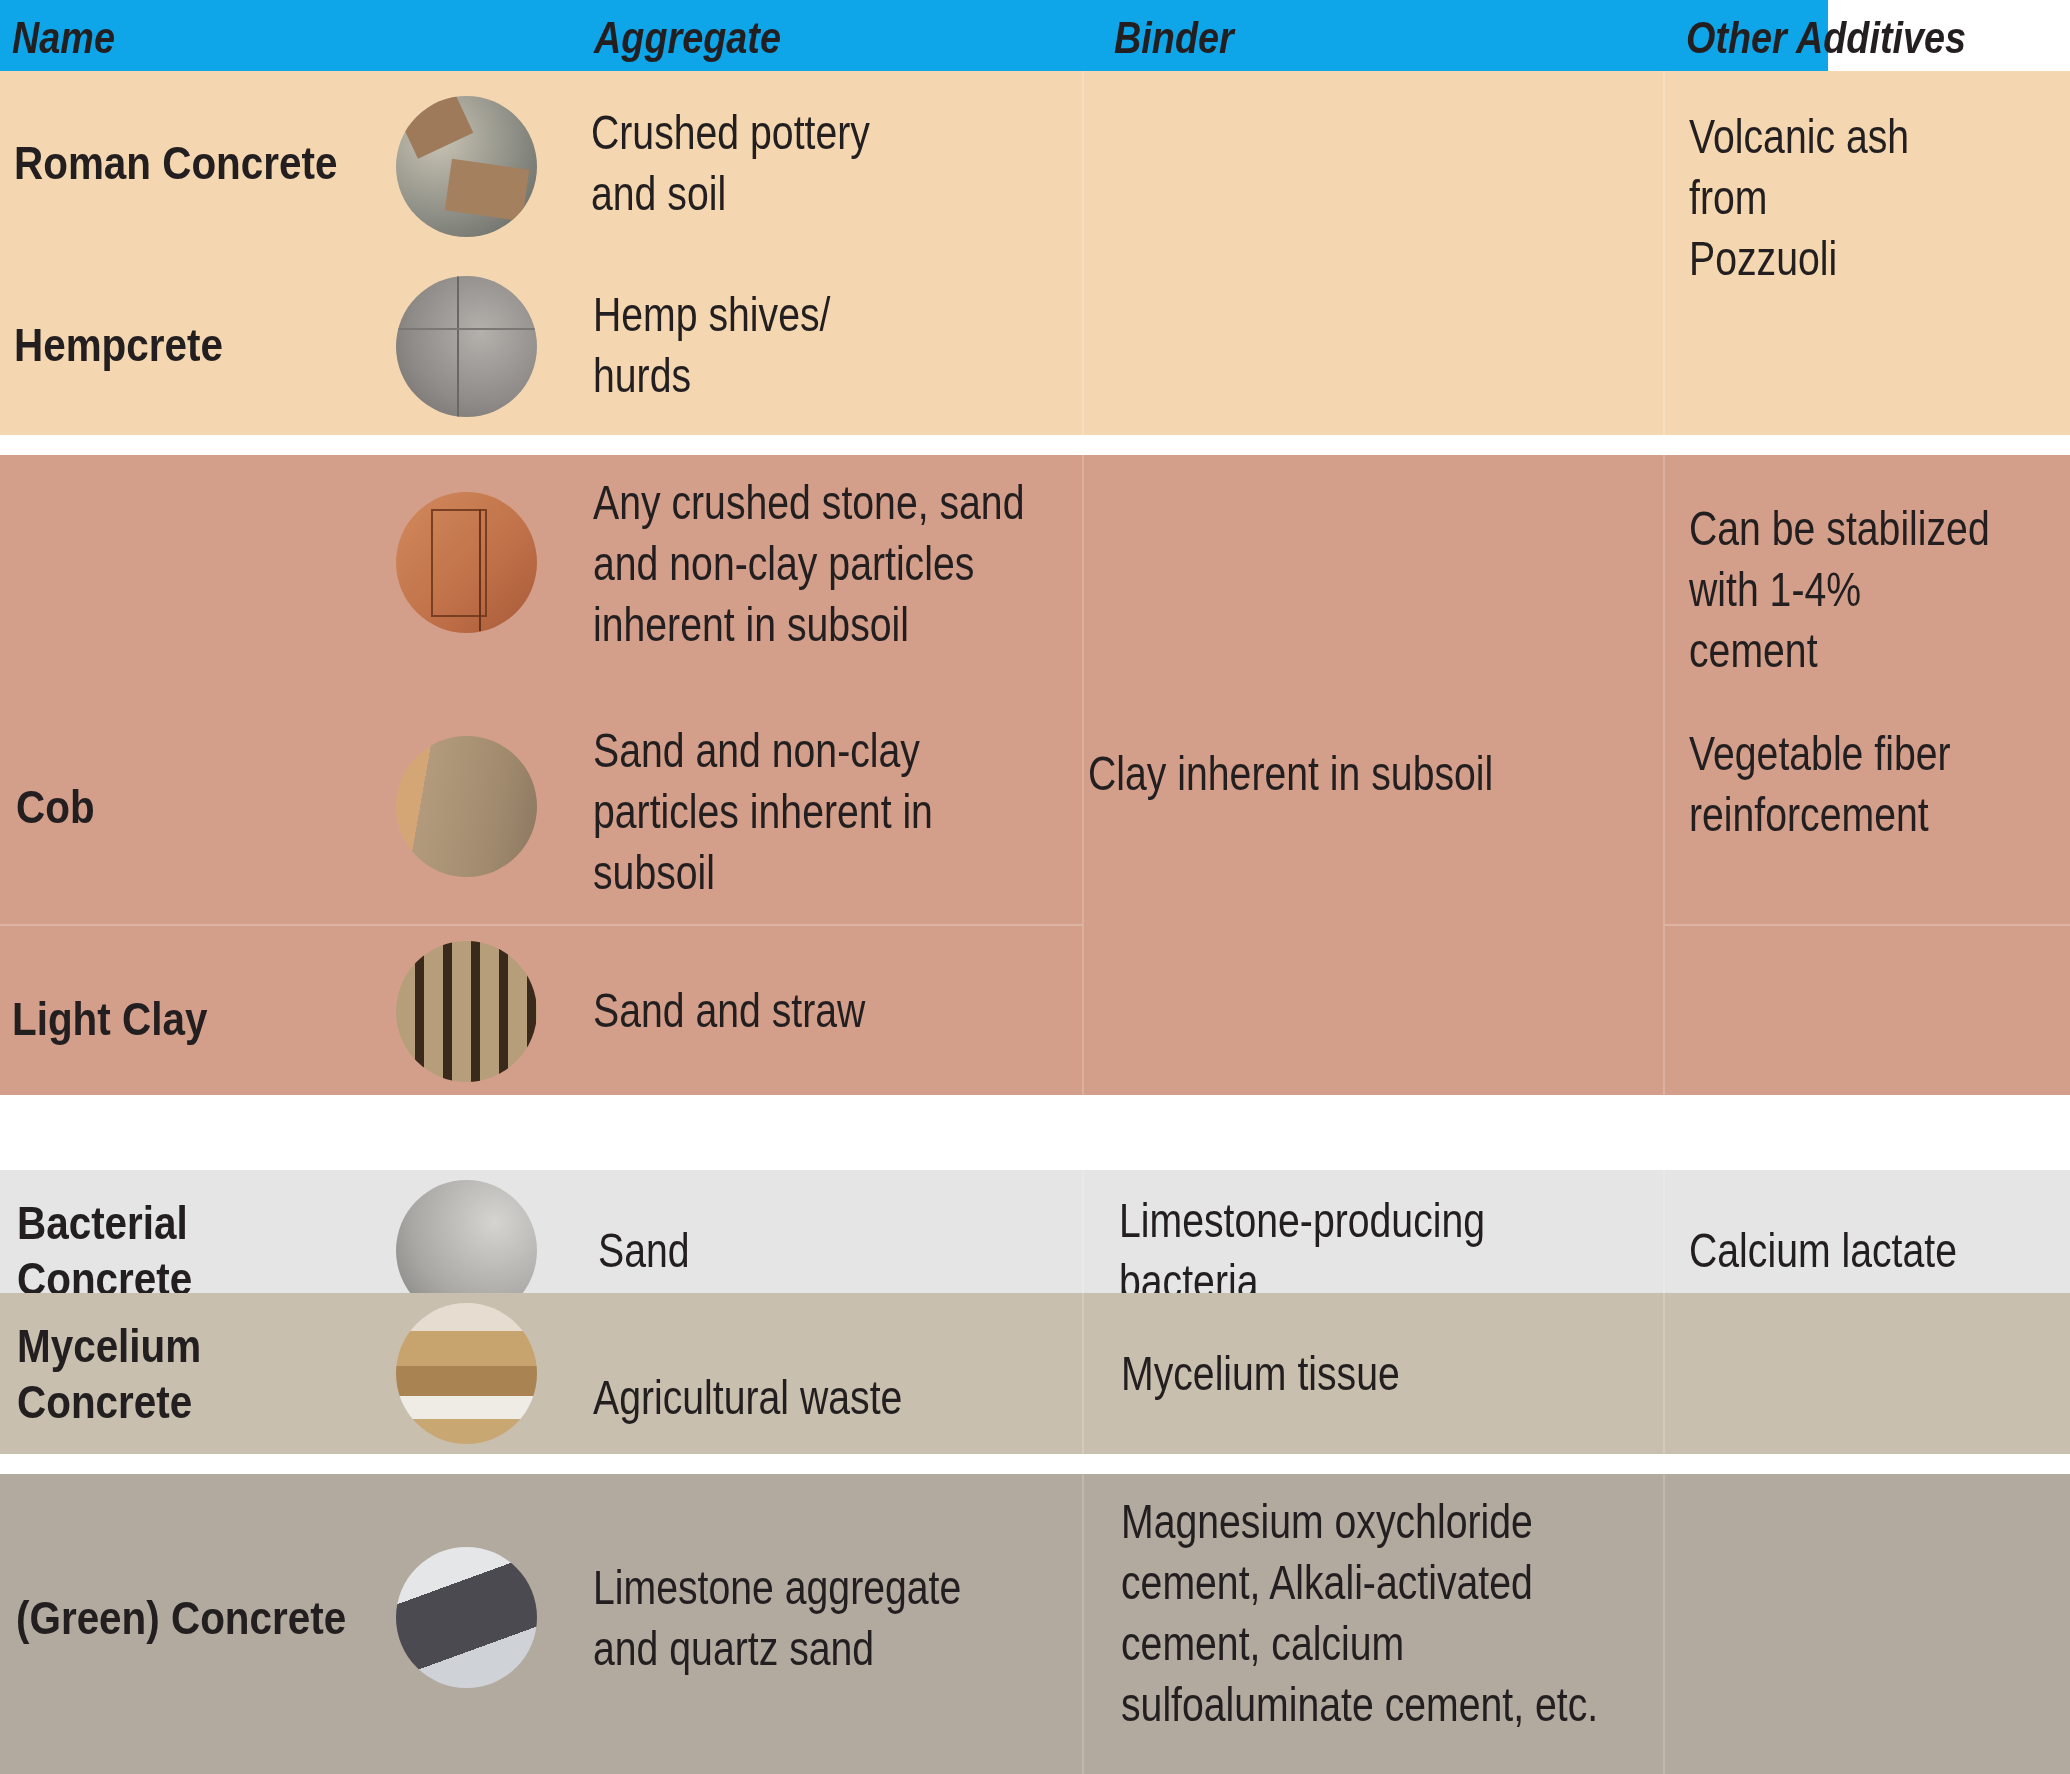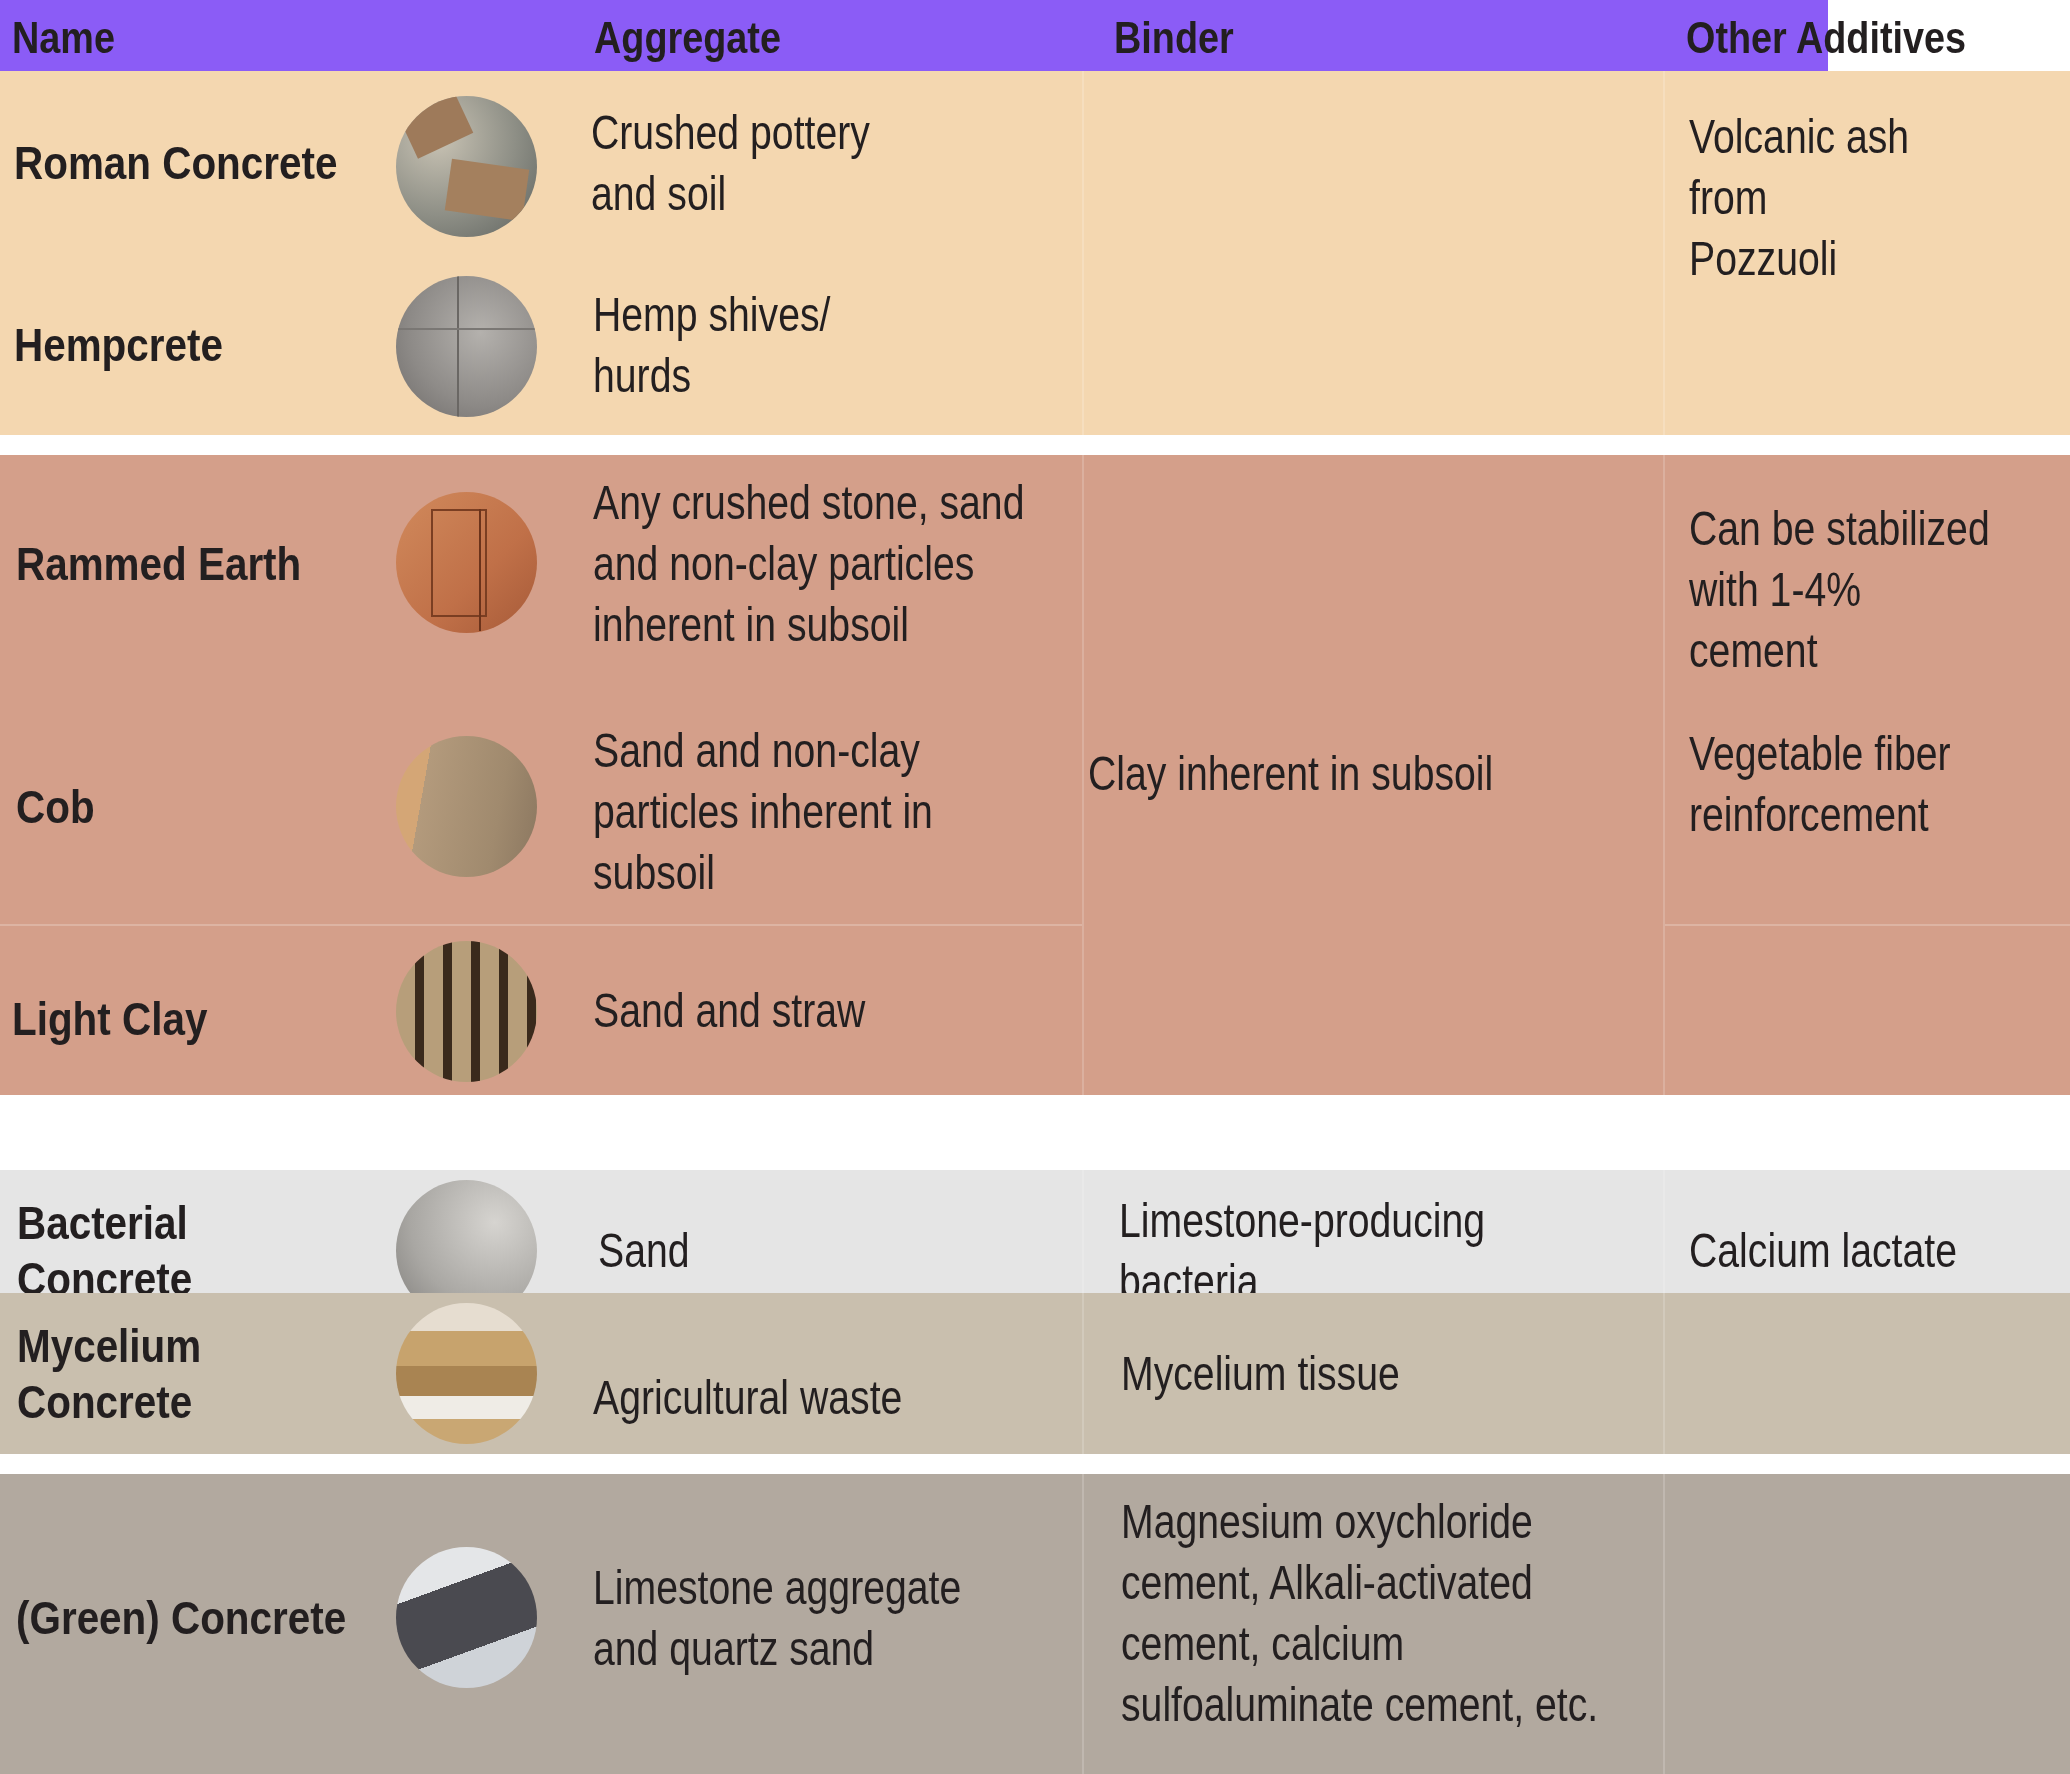--- a/index.html
+++ b/index.html
@@ -1,17 +1,17 @@
 <!DOCTYPE html>
 <html style="font-size:14px"><head>
 <meta charset="utf-8">
 <style>
   html,body{margin:0;padding:0;background:#ffffff;}
   body{width:2070px;height:1775px;position:relative;overflow:hidden;font-family:"Liberation Sans",sans-serif;color:#231f20;}
-  .hdr{position:absolute;top:0;left:0;width:1828px;height:71px;background:#8b5cf6;}
+  .hdr{position:absolute;top:0;left:0;width:1828px;height:71px;background:#0ea5e9;font-style:italic;}
   .hdr span{position:absolute;top:12px;font-weight:bold;font-size:45px;line-height:52px;transform:scaleX(0.84);transform-origin:left center;white-space:nowrap;}
   .sec{position:absolute;left:0;width:2070px;}
   .vline{position:absolute;top:0;bottom:0;width:1.7px;background:rgba(255,255,255,0.18);}
   .hline{position:absolute;height:1.7px;background:rgba(255,255,255,0.22);}
   .cell{position:absolute;display:flex;align-items:center;}
   .name{font-weight:bold;font-size:47px;line-height:56px;transform:scaleX(0.86);transform-origin:left center;white-space:pre-line;}
   .txt{font-size:49px;line-height:61px;transform:scaleX(0.80);transform-origin:left center;white-space:pre-line;}
   .photo{position:absolute;width:141px;height:141px;border-radius:50%;overflow:hidden;}
 </style>
 </head>
@@ -53,23 +53,20 @@
     <span class="txt">Hemp shives/
 hurds</span>
   </div>
 </div>
 
 <div class="sec" style="top:455px;height:640px;background:#D49F8A">
   <div class="vline" style="left:1082px"></div>
   <div class="vline" style="left:1663px"></div>
   <div class="hline" style="left:0;width:1082px;top:469px"></div>
   <div class="hline" style="left:1665px;width:405px;top:469px"></div>
-  <div class="cell" style="left:15.6px;top:0;height:217px">
-    <span class="name">Rammed Earth</span>
-  </div>
   <div class="photo" style="left:396px;top:37px;background:linear-gradient(135deg,#d18a5c,#c07048 60%,#a65a38);">
     <div style="position:absolute;left:35px;top:17.4px;width:52px;height:104px;border:2.6px solid #7a3e22;"></div>
     <div style="position:absolute;left:83px;top:17.4px;width:1.7px;height:122px;background:#6b331b;"></div>
   </div>
   <div class="cell" style="left:593px;top:0;height:217px">
     <span class="txt">Any crushed stone, sand
 and non-clay particles
 inherent in subsoil</span>
   </div>
   <div class="cell" style="left:1689px;top:43px">

